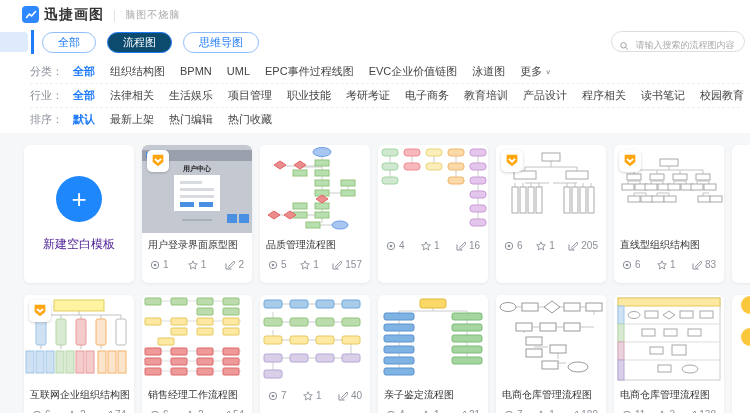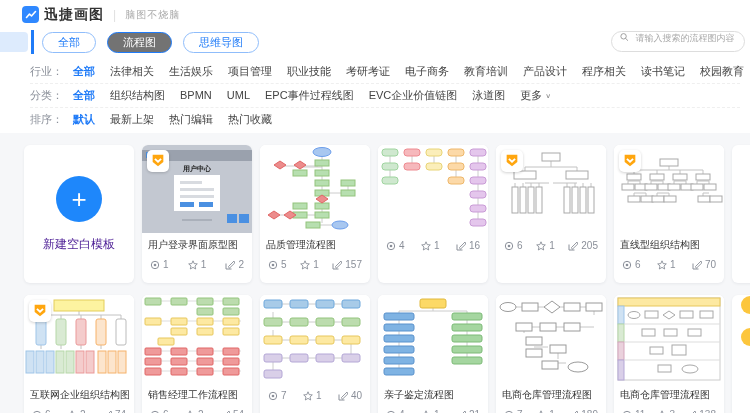--- a/index.html
+++ b/index.html
@@ -12,23 +12,23 @@
   .logo-icon{width:17px;height:17px;border-radius:4px;background:#2f88ff;display:flex;align-items:center;justify-content:center;margin-right:5px;flex:0 0 auto}
   .brand{font-size:14px;font-weight:bold;color:#333;letter-spacing:1px}
   .hdr-divider{color:#e0e0e0;margin:0 9px;font-size:12px}
   .tagline{font-size:10px;color:#aaa;letter-spacing:1px}
   
   .tabbar{height:30px;display:flex;align-items:center;position:relative;padding-left:42px;background:#fff}
   .edge-pill{position:absolute;left:0;top:5px;width:28px;height:20px;background:#ddebfd;border-radius:0 4px 4px 0}
   .edge-bar{position:absolute;left:31px;top:3px;width:3px;height:24px;background:#1f7bf8}
   .pill{height:21px;line-height:19px;box-sizing:border-box;padding:0 15px;border-radius:11px;font-size:11px;margin-right:11px;
         border:1px solid #8fbdfb;color:#1f7bf8;background:#fff;cursor:pointer}
-  .pill.active{background:#737373;color:#fff;border-color:#1f7bf8}
+  .pill.active{background:#0c4a6e;color:#fff;border-color:#1f7bf8}
   .search{position:absolute;right:5px;top:4px;width:134px;height:21px;box-sizing:border-box;border:1px solid #ddd;border-radius:11px;
-          display:flex;align-items:flex-start;padding:0 8px;gap:5px;background:#fff}
+          display:flex;align-items:flex-end;padding:0 8px;gap:5px;background:#fff}
   .search input{border:none;outline:none;font-size:9px;color:#333;width:100%;background:transparent;font-family:"Liberation Sans",sans-serif}
   .search input::placeholder{color:#aaa}
   
   .filters{padding:3px 10px 2px 30px;background:#fff}
   .frow{display:flex;align-items:center;flex-wrap:nowrap;padding:4px 0;font-size:11px;border-bottom:1px dashed #efefef;white-space:nowrap}
   .frow:last-child{border-bottom:none}
   .flabel{color:#8a8f99;margin-right:10px;flex:0 0 auto}
   .opt{margin-right:15px;color:#444;cursor:pointer}
   .opt.active{color:#1f7bf8;font-weight:bold}
   .more{color:#444;cursor:pointer;display:flex;align-items:center;gap:3px}
@@ -77,30 +77,30 @@
     <svg width="10" height="10" viewBox="0 0 10 10" fill="none">
       <circle cx="4.2" cy="4.2" r="3.2" stroke="#999" stroke-width="1.1"></circle>
       <line x1="6.6" y1="6.6" x2="9.2" y2="9.2" stroke="#999" stroke-width="1.1" stroke-linecap="round"></line>
     </svg>
     <input type="text" placeholder="请输入搜索的流程图内容" style="">
   </div>
 </div>
 
 <div class="filters">
   <div class="frow">
-    <span class="flabel">行业：</span>
-    <span><span class="opt active">全部</span><span class="opt">法律相关</span><span class="opt">生活娱乐</span><span class="opt">项目管理</span><span class="opt">职业技能</span><span class="opt">考研考证</span><span class="opt">电子商务</span><span class="opt">教育培训</span><span class="opt">产品设计</span><span class="opt">程序相关</span><span class="opt">读书笔记</span><span class="opt">校园教育</span></span>
-  </div>
-  <div class="frow">
     <span class="flabel">分类：</span>
     <span><span class="opt active">全部</span><span class="opt">组织结构图</span><span class="opt">BPMN</span><span class="opt">UML</span><span class="opt">EPC事件过程线图</span><span class="opt">EVC企业价值链图</span><span class="opt">泳道图</span></span>
     <span class="more">
       <span>更多</span>
       <span class="chev">∨</span>
     </span>
+  </div>
+  <div class="frow">
+    <span class="flabel">行业：</span>
+    <span><span class="opt active">全部</span><span class="opt">法律相关</span><span class="opt">生活娱乐</span><span class="opt">项目管理</span><span class="opt">职业技能</span><span class="opt">考研考证</span><span class="opt">电子商务</span><span class="opt">教育培训</span><span class="opt">产品设计</span><span class="opt">程序相关</span><span class="opt">读书笔记</span><span class="opt">校园教育</span></span>
   </div>
   <div class="frow">
     <span class="flabel">排序：</span>
     <span><span class="opt active">默认</span><span class="opt">最新上架</span><span class="opt">热门编辑</span><span class="opt">热门收藏</span></span>
   </div>
 </div>
 
 <div class="grid-section">
   <div class="grid">
 
@@ -349,21 +349,21 @@
             <svg width="10" height="10" viewBox="0 0 10 10">
               <path d="M5 .8 6.2 3.6 9.3 3.9 7 6 7.7 9 5 7.4 2.3 9 3 6 .7 3.9 3.8 3.6z" fill="none" stroke="#8a8f99" stroke-width=".9"></path>
             </svg>
             <span>1</span>
           </span>
         <span class="stat">
             <svg width="10" height="10" viewBox="0 0 10 10">
               <path d="M1 3.5V9h5.5" fill="none" stroke="#8a8f99"></path>
               <path d="M3.5 6.5 9 1l.8 2-5.5 5.3z" fill="none" stroke="#8a8f99" stroke-width=".9"></path>
             </svg>
-            <span>70</span>
+            <span>83</span>
           </span>
       </div>
     </div>
 
     <div class="card"></div>
 
     <div class="card">
       <div class="vip">
         <svg width="16" height="16" viewBox="0 0 18 18">
             <path d="M3 2h12v8l-6 5-6-5z" fill="#ffa60f"></path>

